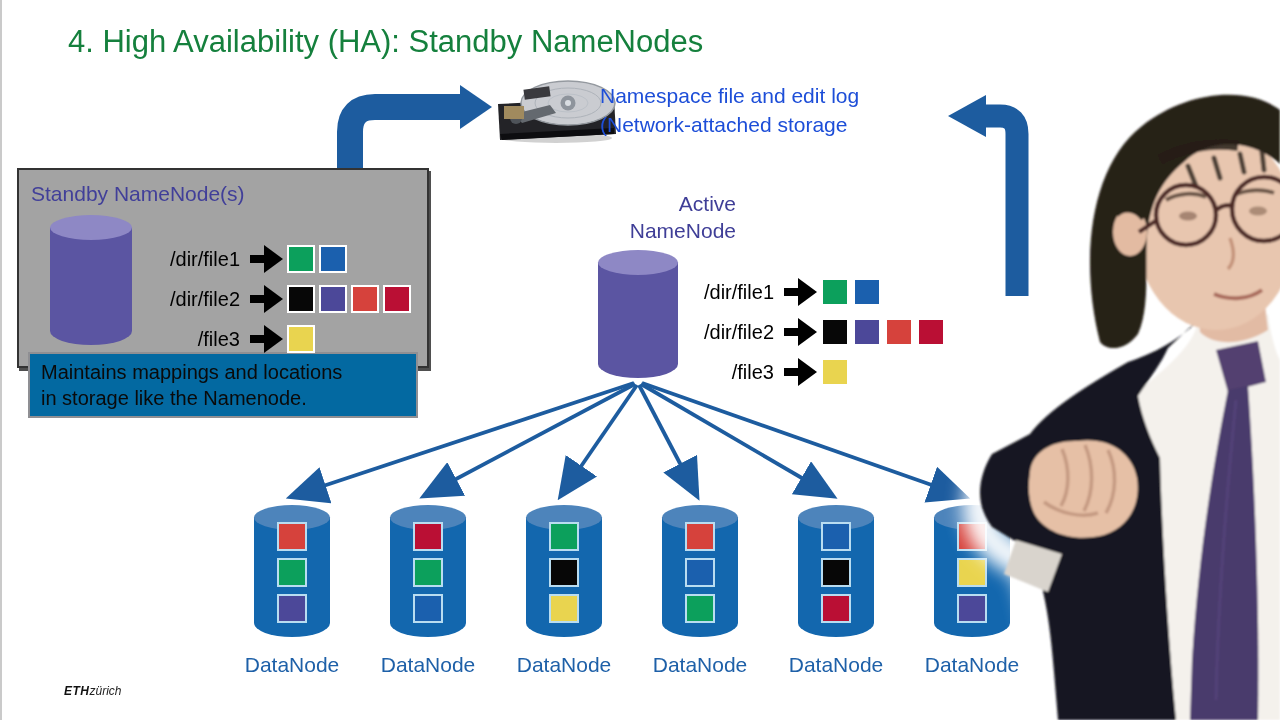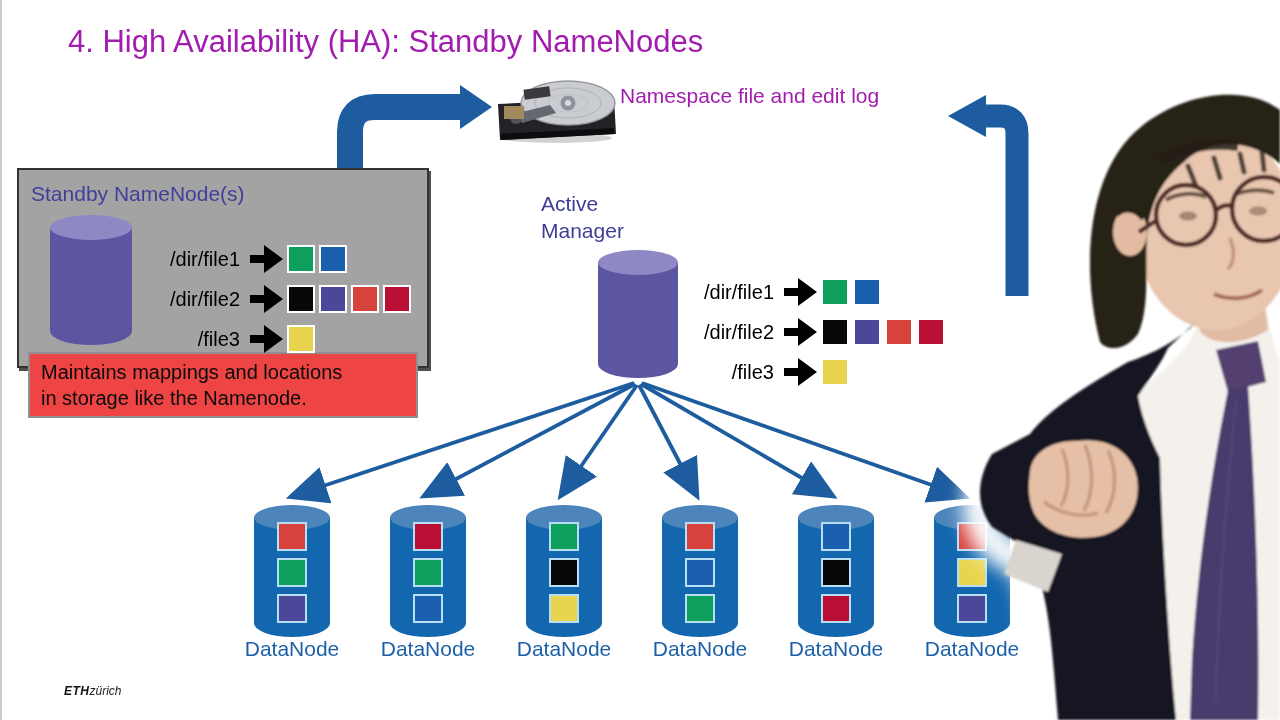--- a/index.html
+++ b/index.html
@@ -2,47 +2,47 @@
 <html><head>
 <meta charset="utf-8">
 <style>
   html,body{margin:0;padding:0;background:#fff;}
   .stage{position:relative;width:1280px;height:720px;background:#ffffff;overflow:hidden;
          font-family:"Liberation Sans","DejaVu Sans",sans-serif;color:#111;}
   .layer{position:absolute;left:0;top:0;width:1280px;height:720px;pointer-events:none;}
   .edge-line{position:absolute;left:0;top:0;width:2px;height:720px;background:#8a8a8a;opacity:.45;}
 
   
-  .slide-title{position:absolute;left:68px;top:24px;margin:0;font-size:31px;font-weight:400;color:#a21caf;}
-
-  
-  .storage-note{position:absolute;left:620px;top:82px;font-size:21px;line-height:28.5px;color:#a21caf;}
+  .slide-title{position:absolute;left:68px;top:24px;margin:0;font-size:31px;font-weight:400;color:#15803d;}
+
+  
+  .storage-note{position:absolute;left:600px;top:82px;font-size:21px;line-height:28.5px;color:#1d4ed8;}
 
   
   .standby-box{position:absolute;left:17px;top:168px;width:412px;height:200px;background:#a3a3a3;
                border:2px solid #333;box-shadow:2px 3px 0 rgba(20,20,20,.75);box-sizing:border-box;z-index:2;}
   .sb-title{position:absolute;left:12px;top:12px;font-size:21px;color:#413f99;}
 
   
-  .pink-note{position:absolute;left:28px;top:352px;width:390px;height:66px;background:#ef4444;
+  .pink-note{position:absolute;left:28px;top:352px;width:390px;height:66px;background:#0369a1;
              border:2px solid #8f8f93;box-sizing:border-box;z-index:3;
              font-size:20px;line-height:26px;color:#0a0a0a;padding:5px 0 0 11px;}
 
   
   .cyl{position:absolute;}
   .cyl .body{position:absolute;left:0;right:0;top:12px;bottom:0;
              border-bottom-left-radius:50% 14px;border-bottom-right-radius:50% 14px;}
   .cyl .top{position:absolute;left:0;right:0;top:0;height:25px;border-radius:50%;}
   .cyl.purple .body{background:#5b55a2;}
   .cyl.purple .top{background:#8e88c5;}
   .standby-cyl{left:50px;top:215px;width:82px;height:130px;z-index:3;}
   .active-cyl{left:598px;top:250px;width:80px;height:128px;z-index:2;}
 
   
-  .active-title{position:absolute;left:541px;top:190px;width:195px;text-align:left;
+  .active-title{position:absolute;left:541px;top:190px;width:195px;text-align:right;
                 font-size:21px;line-height:27px;color:#3f3e97;z-index:2;}
 
   
   .filerows{position:absolute;display:flex;flex-direction:column;gap:4px;z-index:4;}
   .standby-rows{left:150px;top:237px;}
   .active-rows{left:690px;top:270px;}
   .filerow{display:flex;align-items:center;height:28px;margin-top:8px;}
   .flabel{width:90px;text-align:right;font-size:20px;color:#000;padding-right:7px;white-space:nowrap;}
   .active-rows .flabel{width:84px;}
   .barrow{position:relative;width:38px;height:30px;flex:none;}
@@ -54,21 +54,21 @@
 
   
   .dn-row{position:absolute;left:224px;top:505px;display:flex;z-index:2;}
   .dn{width:136px;display:flex;flex-direction:column;align-items:center;}
   .dn .cylwrap{position:relative;width:76px;height:132px;}
   .dn .cyl2{position:absolute;left:0;top:12px;right:0;bottom:0;background:#1367ae;
             border-bottom-left-radius:50% 14px;border-bottom-right-radius:50% 14px;}
   .dn .cyltop{position:absolute;left:0;right:0;top:0;height:25px;border-radius:50%;background:#4d84bb;}
   .dn .blkcol{position:absolute;left:0;right:0;top:17px;display:flex;flex-direction:column;align-items:center;gap:7px;}
   .dnblk{width:30px;height:29px;border:2px solid #b9ddf1;box-sizing:border-box;}
-  .dn-label{margin-top:0;font-size:21px;color:#1e60a8;}
+  .dn-label{margin-top:16px;font-size:21px;color:#1e60a8;}
 
   
   .eth{position:absolute;left:64px;top:684px;font-size:12px;font-style:italic;color:#111;z-index:2;}
   .eth b{font-weight:800;letter-spacing:.5px;}
   .eth span{font-weight:400;color:#222;}
 
   .person-layer{z-index:40;}
 </style>
 </head>
 <body>
@@ -115,20 +115,21 @@
       <line x1="639" y1="385" x2="696" y2="494" marker-end="url(#ah)"></line>
       <line x1="641" y1="384" x2="831" y2="495" marker-end="url(#ah)"></line>
       <line x1="642" y1="383" x2="963" y2="496" marker-end="url(#ah)"></line>
     </g>
   </svg>
 
   <h1 class="slide-title">4. High Availability (HA): Standby NameNodes</h1>
 
   <div class="storage-note">
     <div>Namespace file and edit log</div>
+    <div>(Network-attached storage</div>
   </div>
 
   <div class="standby-box">
     <div class="sb-title">Standby NameNode(s)</div>
   </div>
   <div class="cyl purple standby-cyl">
     <div class="body"></div>
     <div class="top"></div>
   </div>
   <div class="filerows standby-rows">
@@ -159,21 +160,21 @@
       </div>
     </div>
 
   <div class="pink-note">
     <div>Maintains mappings and locations</div>
     <div>in storage like the Namenode.</div>
   </div>
 
   <div class="active-title">
     <div>Active</div>
-    <div>Manager</div>
+    <div>NameNode</div>
   </div>
   <div class="cyl purple active-cyl">
     <div class="body"></div>
     <div class="top"></div>
   </div>
   <div class="filerows active-rows">
       <div class="filerow">
         <span class="flabel">/dir/file1</span>
         <span class="barrow"></span>
         <span class="fblocks">

